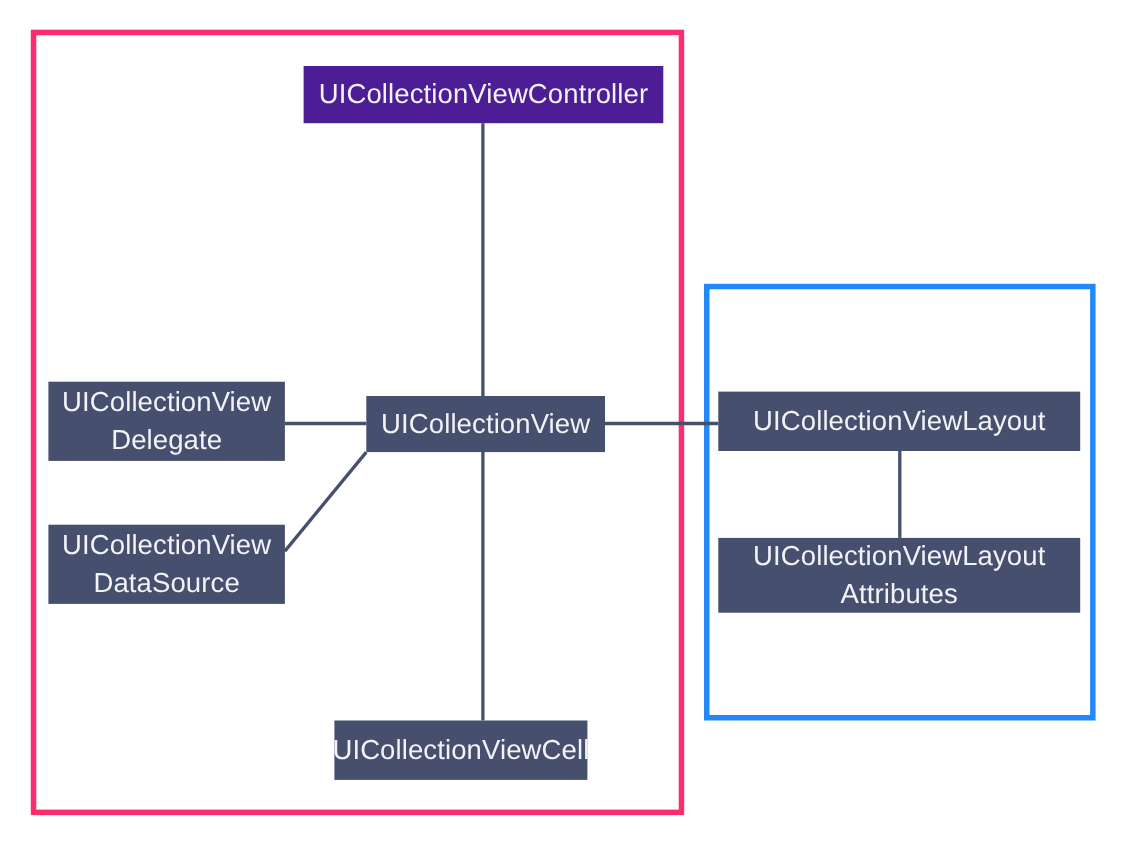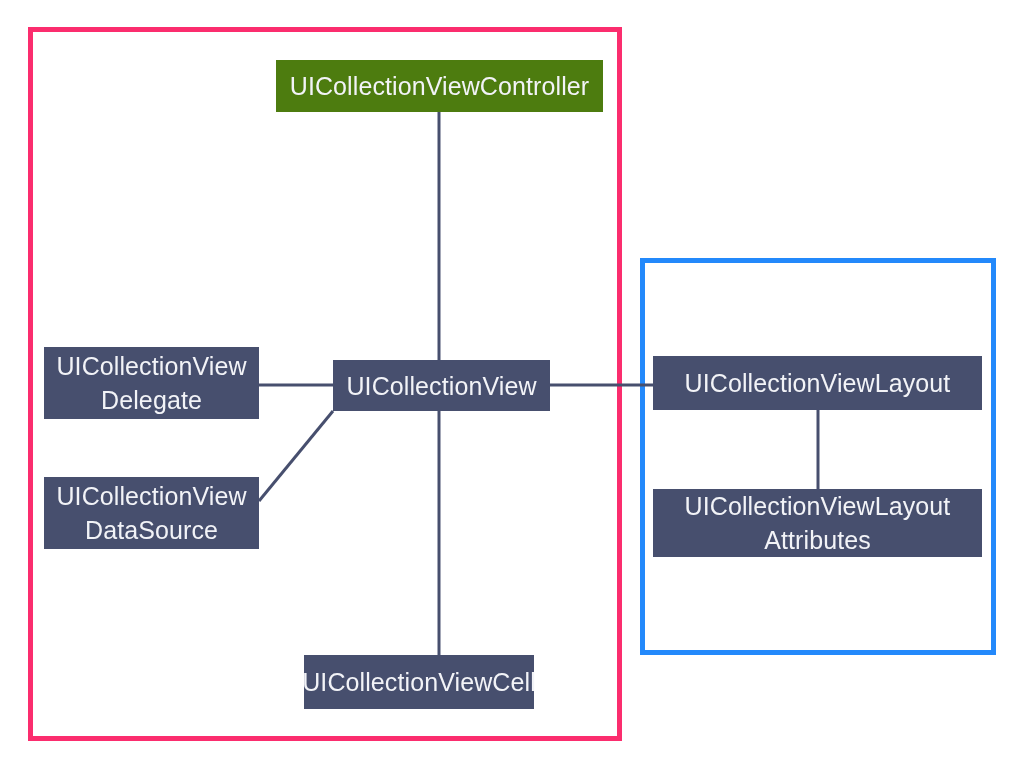--- a/index.html
+++ b/index.html
@@ -72,21 +72,21 @@
 
   <svg id="edge-layer" viewBox="0 0 1024 768" width="1024" height="768">
       <line x1="439" y1="112" x2="439" y2="360" stroke="#474f6e" stroke-width="3"></line>
       <line x1="259" y1="385" x2="333" y2="385" stroke="#474f6e" stroke-width="3"></line>
       <line x1="259" y1="501" x2="333" y2="411" stroke="#474f6e" stroke-width="3"></line>
       <line x1="439" y1="411" x2="439" y2="655" stroke="#474f6e" stroke-width="3"></line>
       <line x1="550" y1="385" x2="653" y2="385" stroke="#474f6e" stroke-width="3"></line>
       <line x1="818" y1="410" x2="818" y2="489" stroke="#474f6e" stroke-width="3"></line>
     </svg>
 
-  <div class="node" id="node-uicollectionviewcontroller" style="left: 276px; top: 60px; width: 327px; height: 52px; background: #4d7c0f; color: rgb(242, 243, 247);">UICollectionViewController</div>
+  <div class="node" id="node-uicollectionviewcontroller" style="left: 276px; top: 60px; width: 327px; height: 52px; background: #4c1d95; color: rgb(242, 243, 247);">UICollectionViewController</div>
 
   <div class="node two-line" id="node-uicollectionviewdelegate" style="left: 44px; top: 347px; width: 215px; height: 72px; background: rgb(71, 79, 110); color: rgb(242, 243, 247);">UICollectionView
 Delegate</div>
 
   <div class="node" id="node-uicollectionview" style="left: 333px; top: 360px; width: 217px; height: 51px; background: rgb(71, 79, 110); color: rgb(242, 243, 247);">UICollectionView</div>
 
   <div class="node two-line" id="node-uicollectionviewdatasource" style="left: 44px; top: 477px; width: 215px; height: 72px; background: rgb(71, 79, 110); color: rgb(242, 243, 247);">UICollectionView
 DataSource</div>
 
   <div class="node" id="node-uicollectionviewcell" style="left: 304px; top: 655px; width: 230px; height: 54px; background: rgb(71, 79, 110); color: rgb(242, 243, 247);">UICollectionViewCell</div>

